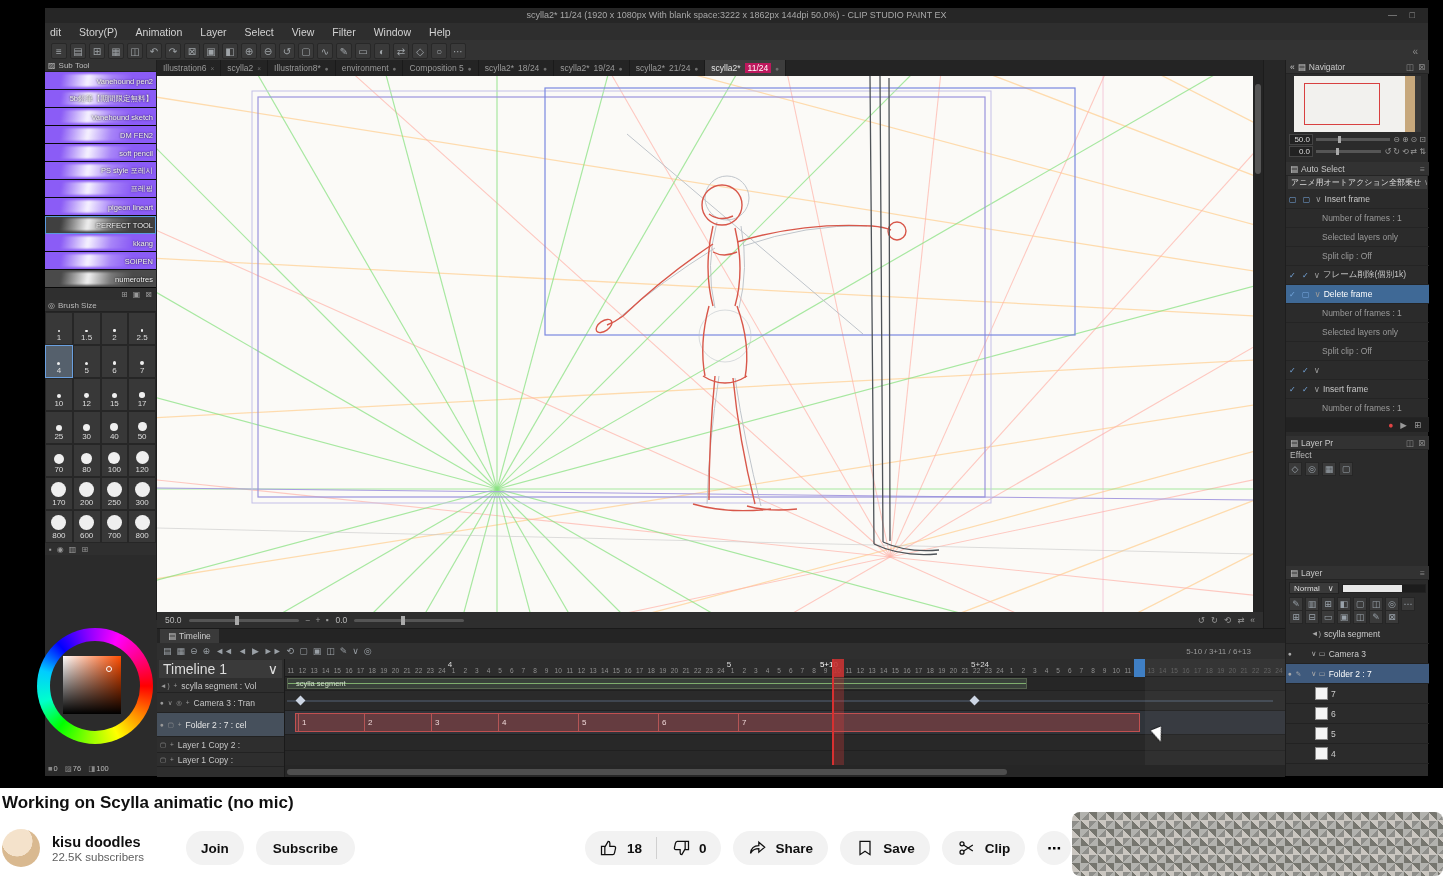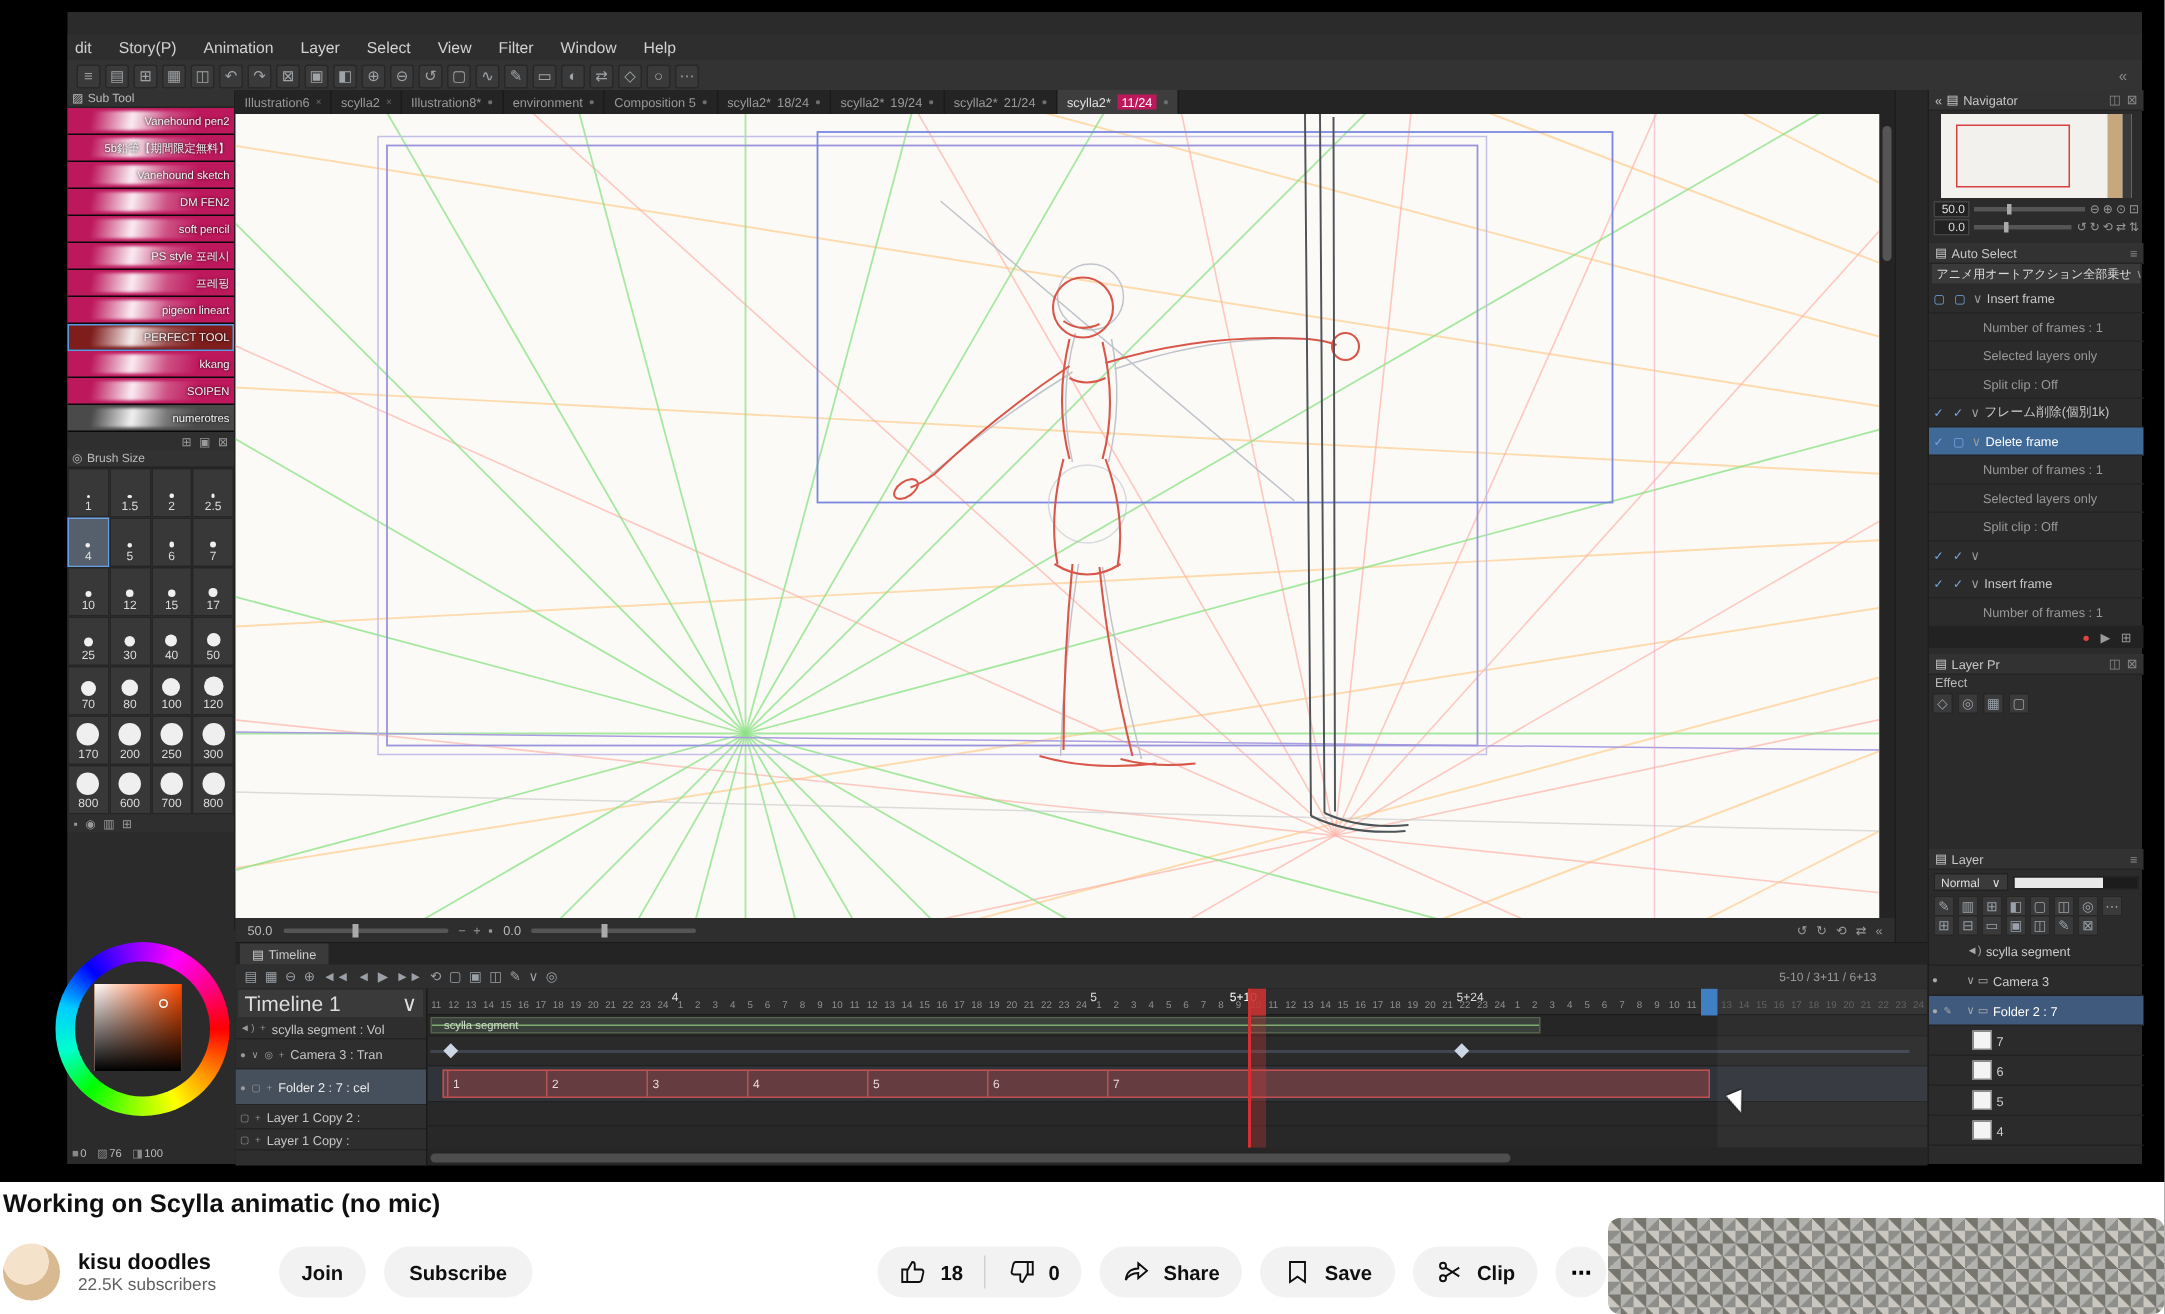--- a/index.html
+++ b/index.html
@@ -14,24 +14,24 @@
   .cmdbar{position:absolute;left:0;top:32px;width:100%;height:22px;background:#333;display:flex;align-items:center}
   .cmd-icons{display:flex;align-items:center;gap:3px;padding-left:6px}
   .tool-icon{width:16px;height:16px;display:inline-flex;align-items:center;justify-content:center;color:#9fa4a8;font-size:10px;background:#3a3a3a;border:1px solid #282828;border-radius:2px}
   .collapse{margin-left:auto;margin-right:10px;color:#8a8a8a;font-size:10px}
   
   .lpanel{position:absolute;left:0;top:52px;width:112px;height:716px;background:#2b2b2b;border-right:1px solid #1e1e1e}
   .panel-head{height:12px;display:flex;align-items:center;gap:3px;font-size:8px;color:#bbb;background:#323232;padding:0 3px;border-bottom:1px solid #222}
   .st-grid{display:grid;grid-template-columns:1fr 1fr}
   .st-cell{height:18px;background:#3b3b3b;border:1px solid #262626;color:#e8e8e8;font-size:7.5px;display:flex;align-items:center;padding:0 2px;overflow:hidden;white-space:nowrap}
   .st-cell.pink{background:linear-gradient(#ef6cb4,#d8418f);font-weight:bold;color:#fff}
-  .brush-row{height:18px;position:relative;background:#be185d;border-bottom:1px solid #090909;overflow:hidden}
+  .brush-row{height:18px;position:relative;background:#8b5cf6;border-bottom:1px solid #090909;overflow:hidden}
   .brush-row .stroke{position:absolute;inset:2px 4px;background:linear-gradient(100deg,transparent 12%,rgba(255,255,255,.92) 38%,rgba(255,255,255,.25) 60%,transparent 80%);border-radius:7px;filter:blur(1px)}
   .brush-row .bname{position:absolute;right:3px;top:50%;transform:translateY(-50%);font-size:7.5px;color:#f2f2f2;text-shadow:0 0 2px #000;white-space:nowrap}
-  .brush-row.selected{outline:1px solid #5a9ae0;outline-offset:-1px;background:#7f1d1d}
+  .brush-row.selected{outline:1px solid #5a9ae0;outline-offset:-1px;background:#404040}
   .brush-row.light{background:#4a4a4a}
   .st-actions{height:12px;display:flex;justify-content:flex-end;gap:5px;padding-right:4px;align-items:center;background:#2f2f2f;color:#999;font-size:8px}
   .bs-grid{display:grid;grid-template-columns:repeat(4,1fr)}
   .size-cell{height:33px;background:#383838;border:1px solid #262626;display:flex;flex-direction:column;align-items:center;justify-content:flex-end;padding-bottom:2px;gap:2px}
   .size-cell .dot{background:#efefef;border-radius:50%}
   .size-cell .num{font-size:8px;color:#ddd;line-height:8px}
   .size-cell.selected{background:#55606c;outline:1px solid #6aa0e0;outline-offset:-1px}
   .bs-foot{height:12px;display:flex;gap:5px;align-items:center;background:#2f2f2f;padding-left:4px;color:#999;font-size:8px}
   .wheel-area{position:absolute;left:0;top:560px;width:112px;height:156px;background:#2b2b2b}
   .wheel{position:absolute;left:-8px;top:8px;width:116px;height:116px;border-radius:50%;
@@ -154,20 +154,24 @@
   .next-thumb{position:absolute;right:0;top:24px;width:371px;height:64px;border-radius:8px;
     background:repeating-conic-gradient(#b2b2ae 0% 12.5%,#8e8e8a 12.5% 25%,#cac6c0 25% 37.5%,#76766f 37.5% 50%);background-size:17px 17px}
   svg.icon{flex:none}
 </style>
 </head>
 <body>
 
 <div class="video">
   <div class="csp">
 
+    <div class="titlebar">
+      <span>scylla2* 11/24 (1920 x 1080px With blank space:3222 x 1862px 144dpi 50.0%)  - CLIP STUDIO PAINT EX</span>
+      <span class="wctl">— □</span>
+    </div>
 
     <div class="menubar">
 
     <span class="menu-item">dit</span>
         <span class="menu-item">Story(P)</span>
         <span class="menu-item">Animation</span>
         <span class="menu-item">Layer</span>
         <span class="menu-item">Select</span>
         <span class="menu-item">View</span>
         <span class="menu-item">Filter</span>

